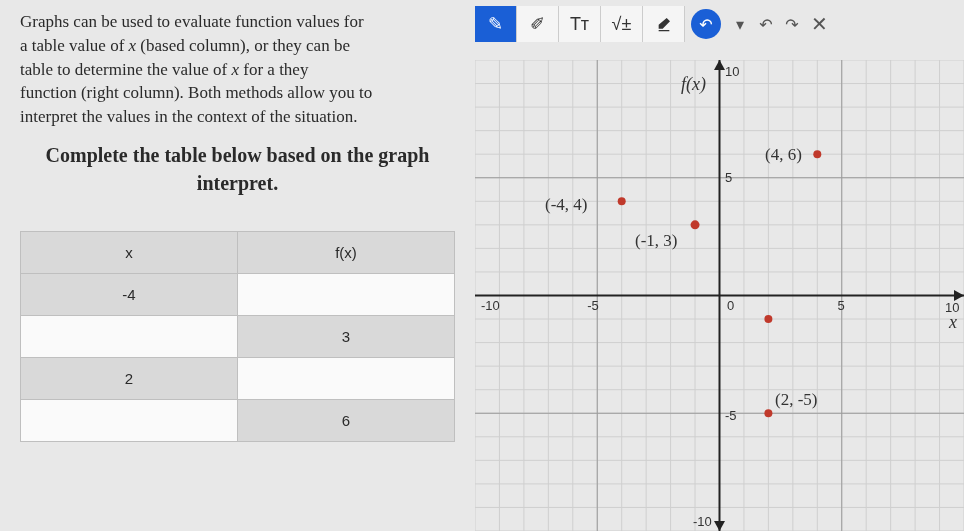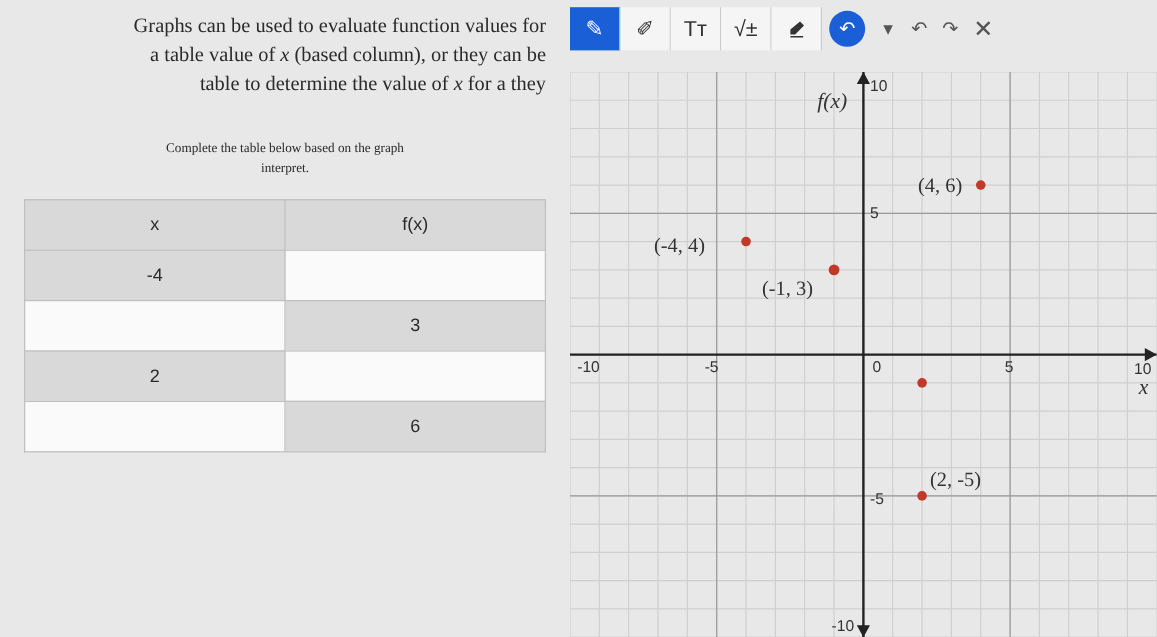--- a/index.html
+++ b/index.html
@@ -12,29 +12,29 @@
       display: flex;
       overflow: hidden;
     }
     .left-panel {
       width: 475px;
       padding: 10px 20px;
     }
     .intro-text {
       font-size: 17px;
       line-height: 1.4;
-      text-align: right;
+      text-align: left;
       margin-bottom: 12px;
     }
     .intro-text em { font-style: italic; }
     .instruction {
-      font-size: 11px;
-      font-weight: normal;
+      font-size: 20px;
+      font-weight: bold;
       text-align: center;
-      margin-bottom: 18px;
+      margin-bottom: 34px;
       line-height: 1.4;
     }
     table.worksheet {
       width: 100%;
       border-collapse: collapse;
       table-layout: fixed;
     }
     table.worksheet th,
     table.worksheet td {
       border: 1px solid #bfbfbf;
@@ -144,21 +144,22 @@
     }
   </style>
 </head>
 <body>
 
 <div class="left-panel">
   <p class="intro-text">
     <span>Graphs can be used to evaluate function values for</span><br>
     <span>a table value of </span><em>x</em><span> (based column), or they can be</span><br>
     <span>table to determine the value of </span><em>x</em><span> for a they</span><br>
-    <br>
+    <span>function (right column). Both methods allow you to</span><br>
+    <span>interpret the values in the context of the situation.</span>
   </p>
   <p class="instruction">
     <span>Complete the table below based on the graph</span><br>
     <span>interpret.</span>
   </p>
 
   <table class="worksheet">
     <thead>
       <tr>
         <th>x</th>

